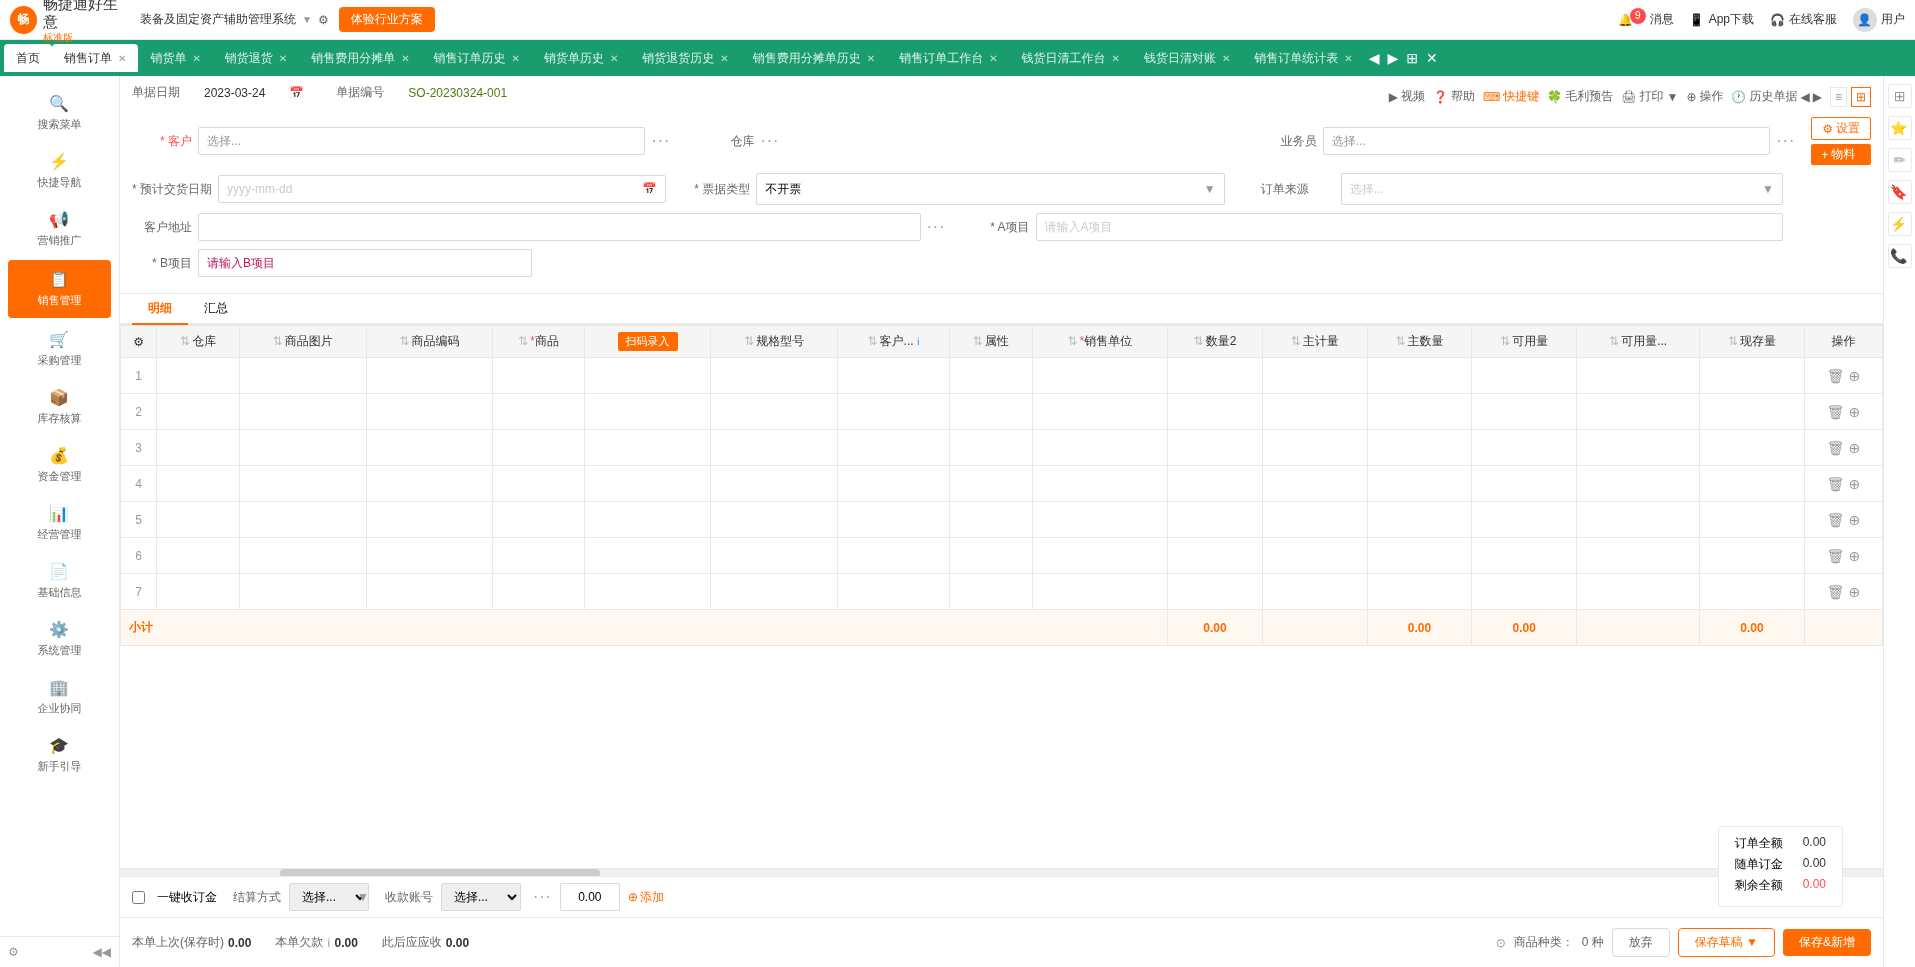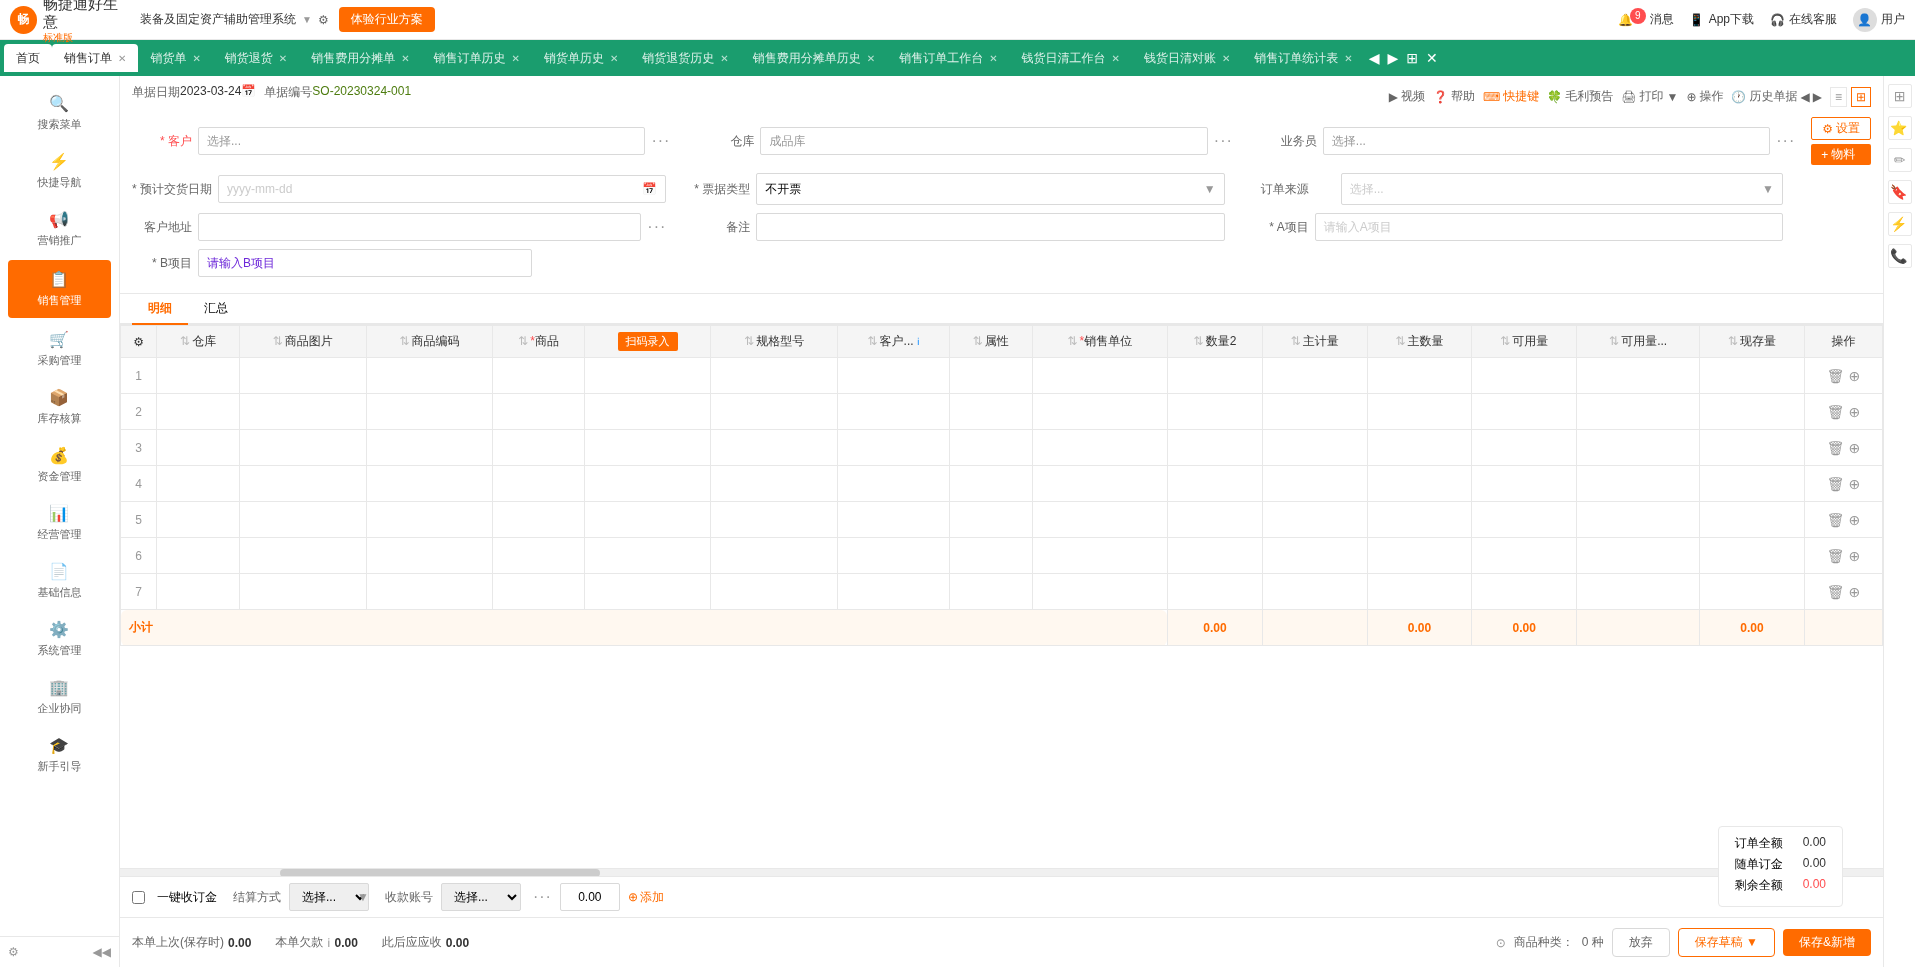--- a/index.html
+++ b/index.html
@@ -301,21 +301,21 @@
       gap: 8px;
     }
     .right-panel-icon {
       width: 24px; height: 24px;
       display: flex; align-items: center; justify-content: center;
       cursor: pointer; color: #999; font-size: 14px;
       border: 1px solid #e8e8e8; border-radius: 2px;
     }
 
     .header-date-row {
-      display: flex; gap: 0;
+      display: flex; align-items: center; gap: 24px;
       margin-bottom: 8px;
     }
     .date-label { color: #666; }
     .date-value { color: #333; font-weight: 500; }
     .serial-label { color: #666; }
     .serial-value { color: #4d7c0f; }
 
     .required-star { color: #ff4d4f; }
 
     .scrollbar-area {
@@ -544,23 +544,20 @@
         <div class="field-group" style="flex:1;">
           <span class="field-label required-star">* <span>客户</span></span>
           <div class="field-input wide" style="color:#999;">
             <span>选择...</span>
           </div>
           <span class="dots">···</span>
         </div>
 
         <div class="field-group" style="flex:1; margin-left:16px;">
           <span class="field-label">仓库</span>
-          <div class="field-input wide">
-            <span>成品库</span>
-          </div>
           <span class="dots">···</span>
         </div>
 
         <div class="field-group" style="flex:1; margin-left:16px;">
           <span class="field-label">业务员</span>
           <div class="field-input wide" style="color:#999;">
             <span>选择...</span>
           </div>
           <span class="dots">···</span>
         </div>
@@ -606,38 +603,34 @@
       </div>
 
       <div class="form-field-row">
 
         <div class="field-group" style="flex:1;">
           <span class="field-label">客户地址</span>
           <div class="field-input wide" style="flex:1;"></div>
           <span class="dots">···</span>
         </div>
 
-        <div class="field-group" style="flex:1; margin-left:16px;">
-          <span class="field-label">备注</span>
-          <div class="field-input wide" style="flex:1;"></div>
-        </div>
 
         <div class="field-group" style="flex:1; margin-left:16px;">
           <span class="field-label">* <span>A项目</span></span>
           <div class="field-input wide" style="flex:1;color:#ccc;">
             <span>请输入A项目</span>
           </div>
         </div>
         <div style="width:80px;"></div>
       </div>
 
       <div class="form-field-row">
         <div class="field-group" style="flex:0 0 400px;">
           <span class="field-label">* <span>B项目</span></span>
-          <div class="field-input" style="flex:1;min-width:240px;color:#6d28d9;">
+          <div class="field-input" style="flex:1;min-width:240px;color:#be185d;">
             <span>请输入B项目</span>
           </div>
         </div>
       </div>
     </div>
 
     <div class="detail-tabs">
       <div class="detail-tab active">
         <span>明细</span>
       </div>

